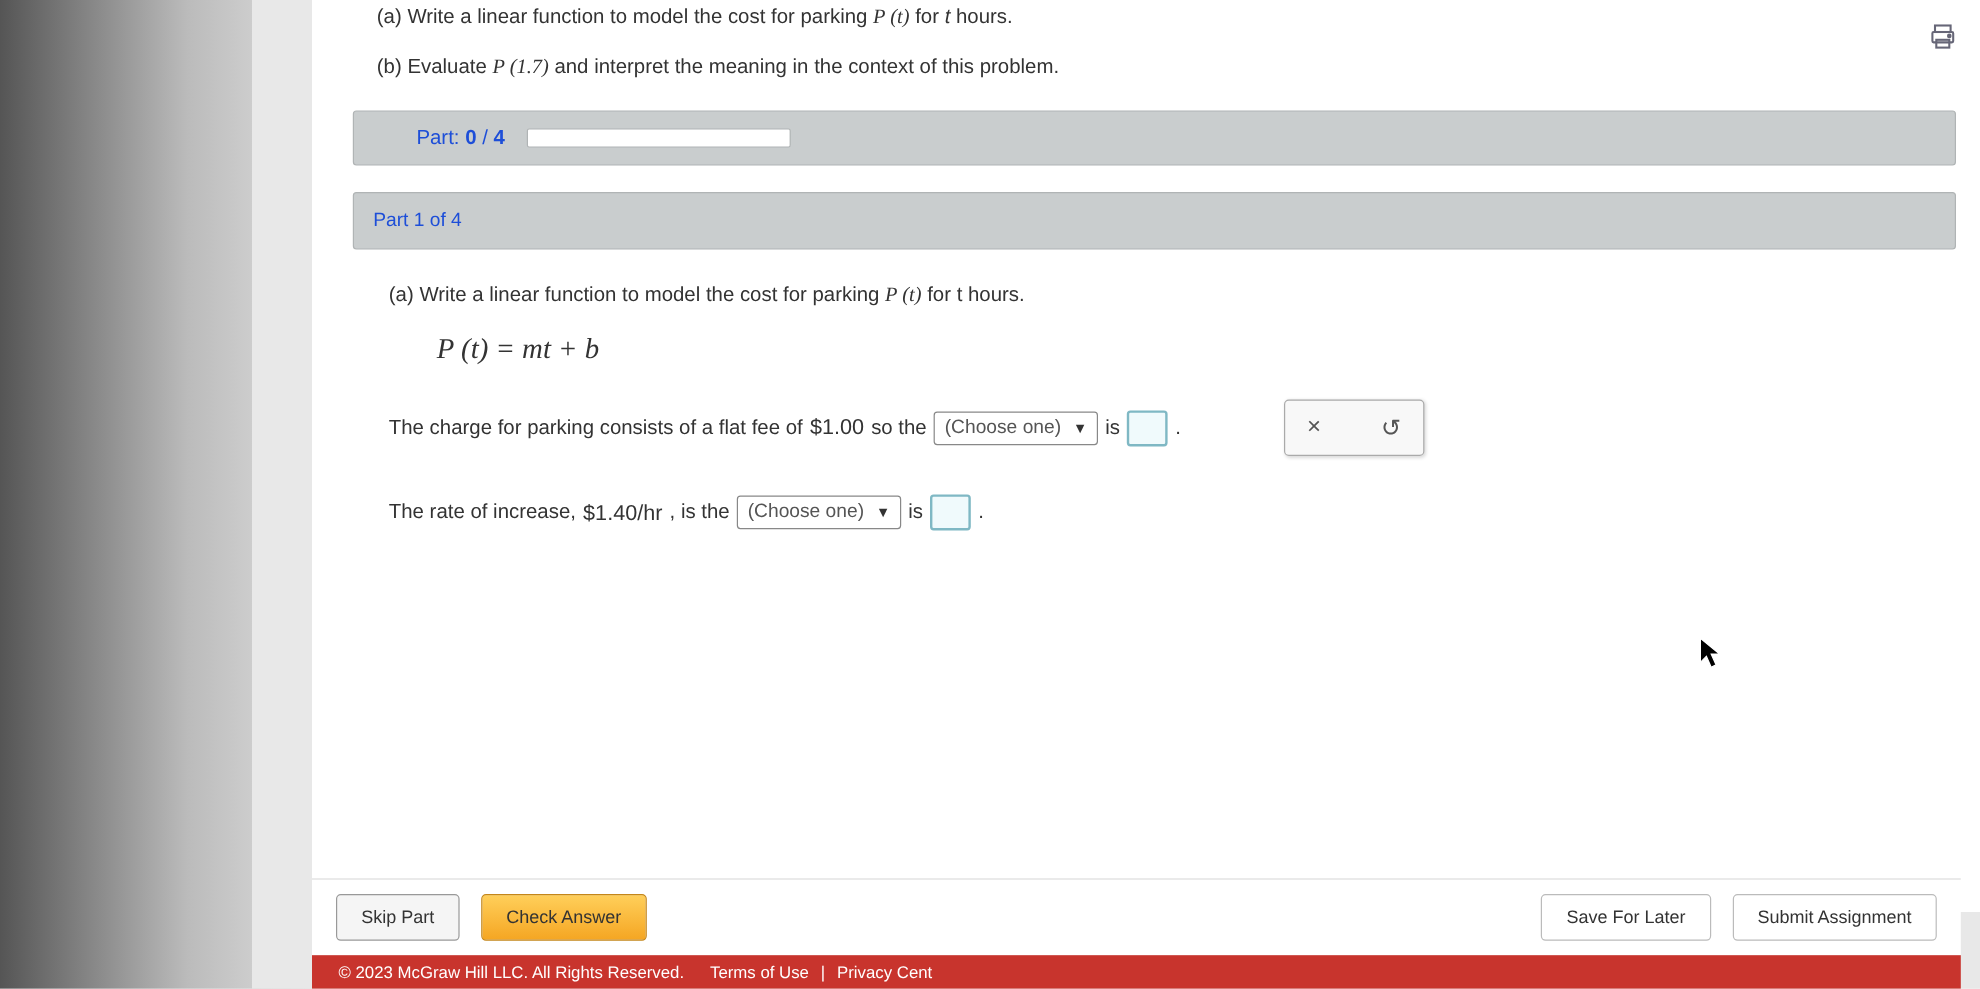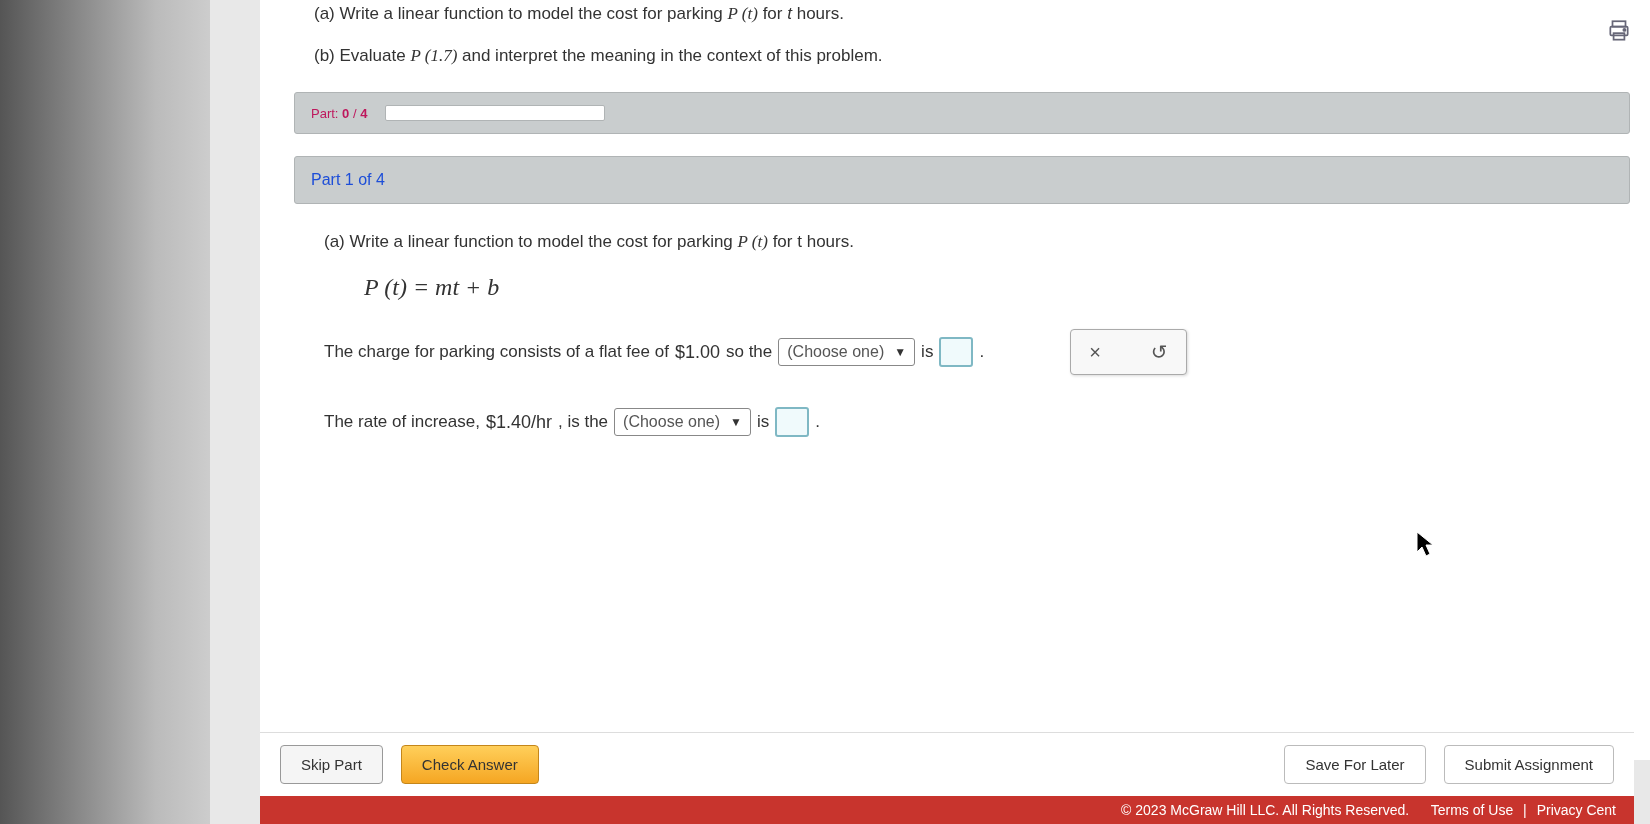--- a/index.html
+++ b/index.html
@@ -38,21 +38,21 @@
 .progress-bar {
   background: #c9cdce;
   border: 1px solid #b0b4b5;
   border-radius: 3px;
   padding: 12px 16px;
   margin: 8px 0;
   display: flex;
   align-items: center;
   gap: 18px;
 }
-.progress-label { font-size: 13px; color: #be185d; }
+.progress-label { font-size: 17px; color: #1d4ed8; margin-left: 36px; }
 .progress-label b { font-weight: bold; }
 .progress-track {
   width: 220px; height: 16px;
   background: #fff;
   border-radius: 2px;
   border: 1px solid #b0b4b5;
 }
 .part-header {
   background: #c9cdce;
   border: 1px solid #b0b4b5;
@@ -166,22 +166,21 @@
   margin-right: 18px;
 }
 .btn-submit {
   background: #fff;
   border: 1px solid #bbb;
 }
 .red-bar {
   background: #c8342d;
   color: #fff;
   font-size: 14px;
-  padding: 6px 12px;
-  text-align: right;
+  padding: 6px 22px;
 }
 .red-bar a { color: #fff; text-decoration: none; margin: 0 6px; }
 .red-bar .sep { color: #fff; }
 .math-p { font-family: 'Times New Roman', serif; font-style: italic; }
 </style>
 </head>
 <body>
 
 <div class="left-margin">
   <div class="left-margin-inner"></div>

